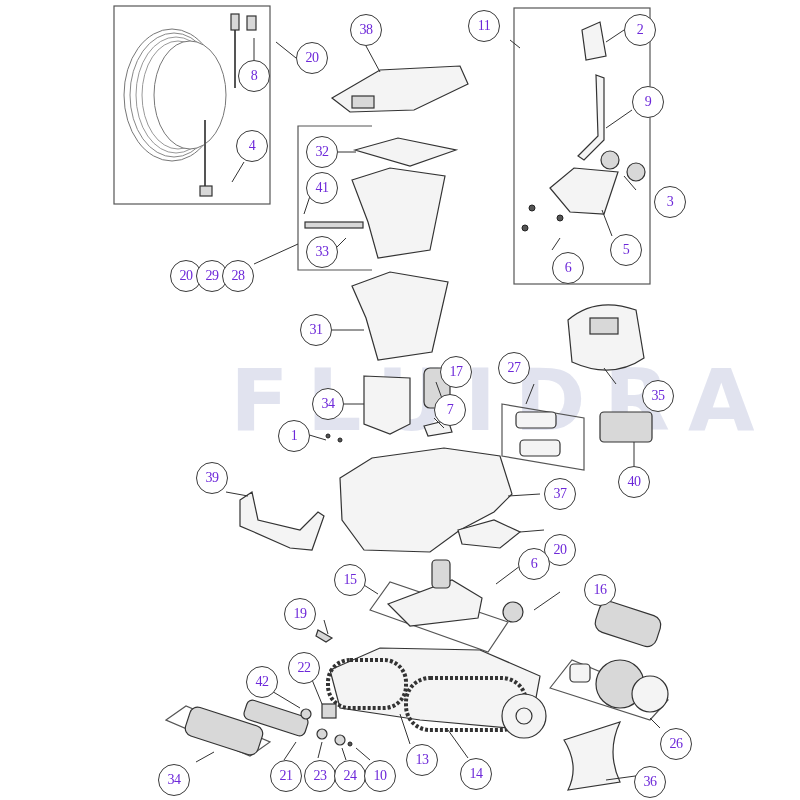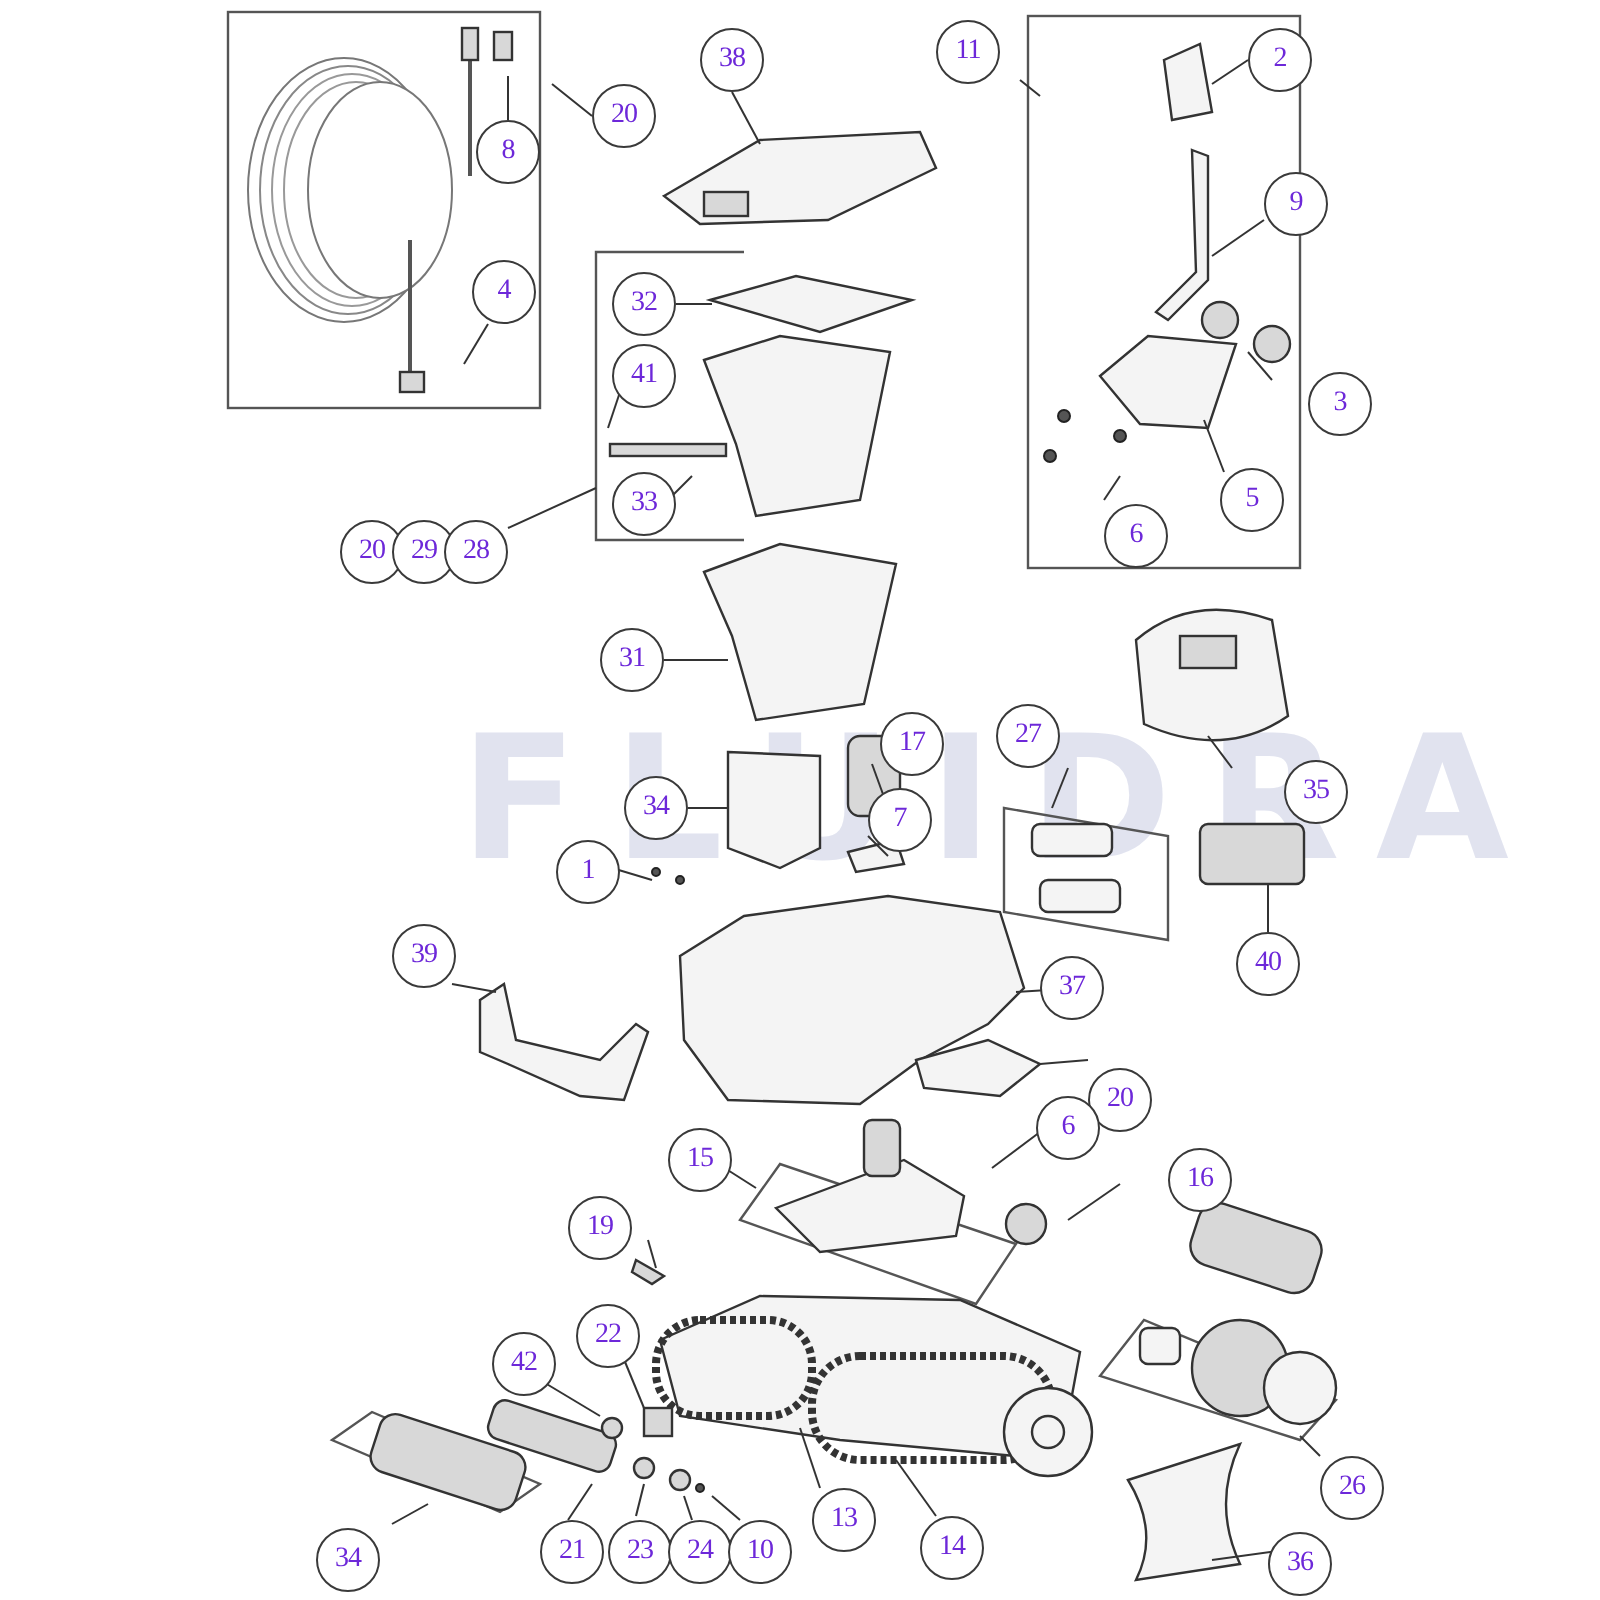--- a/index.html
+++ b/index.html
@@ -180,21 +180,21 @@
   <div class="callout" style="left:222px;top:260px">28</div>
   <div class="callout" style="left:300px;top:314px">31</div>
   <div class="callout" style="left:642px;top:380px">35</div>
   <div class="callout" style="left:498px;top:352px">27</div>
   <div class="callout" style="left:440px;top:356px">17</div>
   <div class="callout" style="left:312px;top:388px">34</div>
   <div class="callout" style="left:434px;top:394px">7</div>
   <div class="callout" style="left:278px;top:420px">1</div>
   <div class="callout" style="left:618px;top:466px">40</div>
   <div class="callout" style="left:196px;top:462px">39</div>
-  <div class="callout" style="left:520px;top:478px">37</div>
+  <div class="callout" style="left:544px;top:478px">37</div>
   <div class="callout" style="left:544px;top:534px">20</div>
   <div class="callout" style="left:518px;top:548px">6</div>
   <div class="callout" style="left:334px;top:564px">15</div>
   <div class="callout" style="left:584px;top:574px">16</div>
   <div class="callout" style="left:284px;top:598px">19</div>
   <div class="callout" style="left:246px;top:666px">42</div>
   <div class="callout" style="left:288px;top:652px">22</div>
   <div class="callout" style="left:406px;top:744px">13</div>
   <div class="callout" style="left:460px;top:758px">14</div>
   <div class="callout" style="left:158px;top:764px">34</div>

